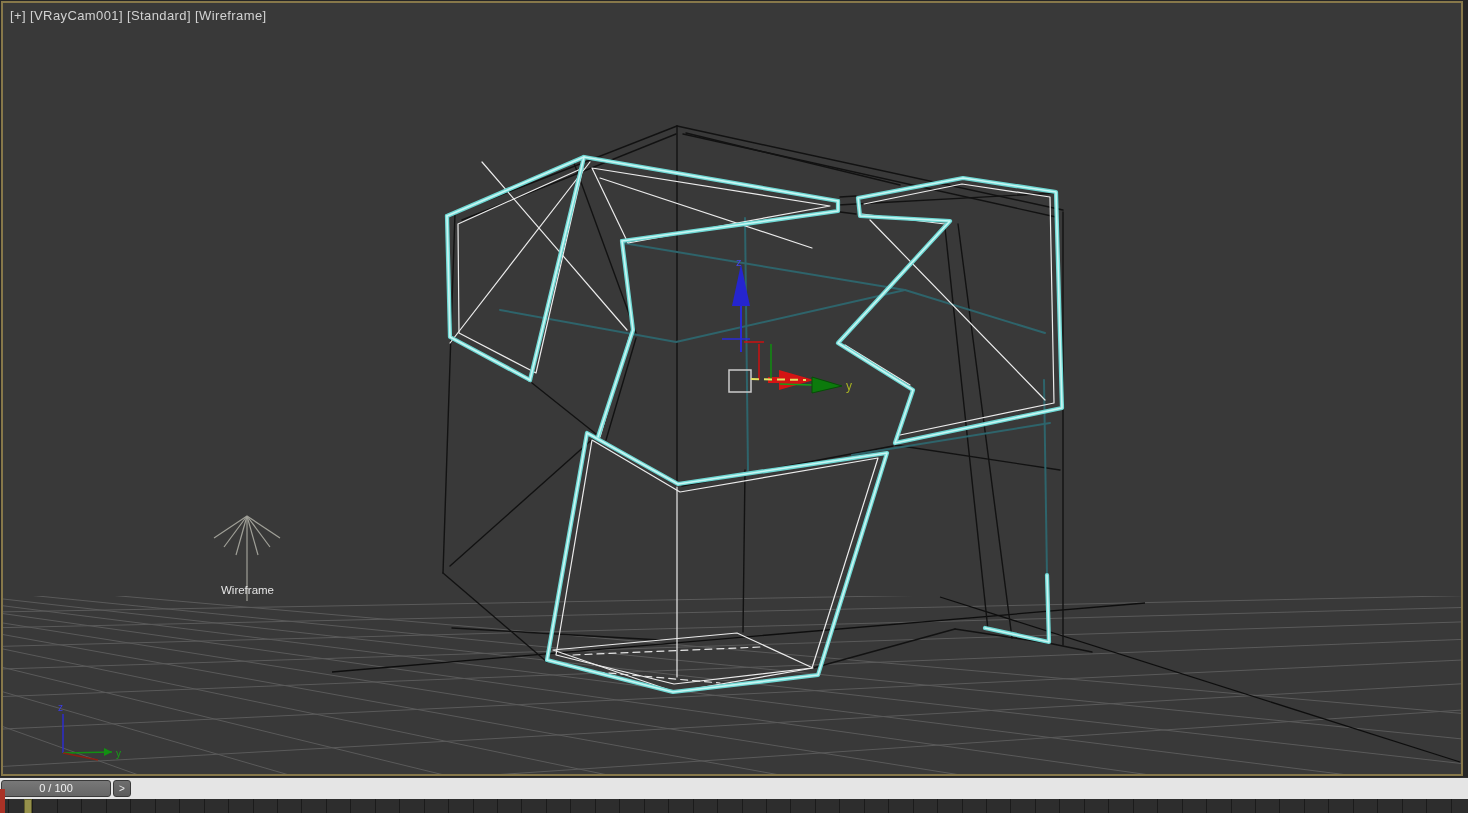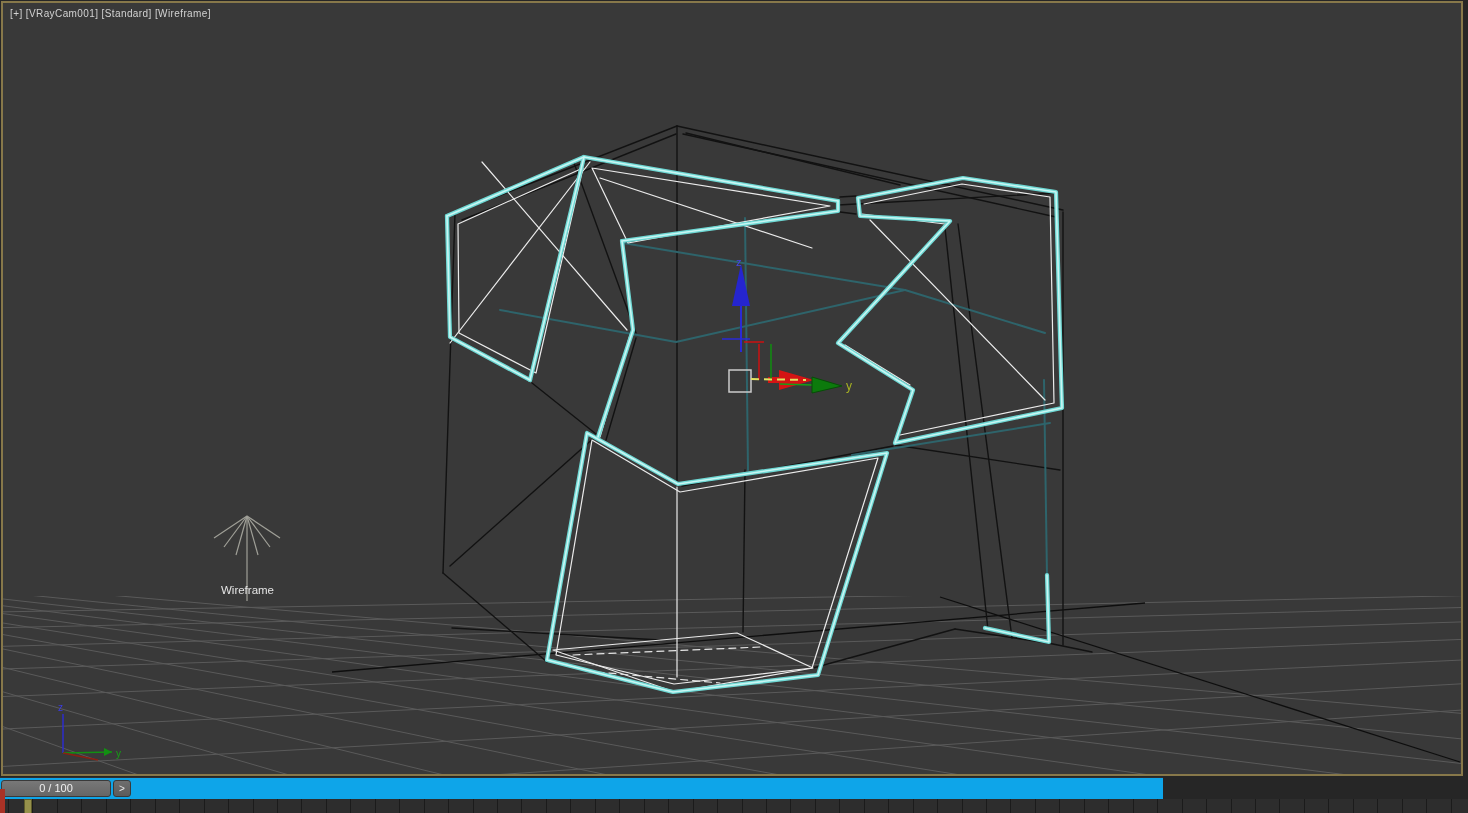--- a/index.html
+++ b/index.html
@@ -1,25 +1,25 @@
 <!DOCTYPE html>
 <html><head>
 <meta charset="utf-8">
 <style>
   html,body{margin:0;padding:0;background:#1d1d1d;}
   .stage{position:relative;width:1468px;height:813px;background:#262626;overflow:hidden;
          font-family:"Liberation Sans",sans-serif;}
   .viewport-border{position:absolute;left:1px;top:1px;width:1458px;height:771px;
          border:2px solid #87784a;pointer-events:none;z-index:6;}
   svg.scene{position:absolute;left:0;top:0;z-index:2;}
-  .viewport-label{position:absolute;left:10px;top:8px;color:#d2d2d2;font-size:10px;
+  .viewport-label{position:absolute;left:10px;top:8px;color:#d2d2d2;font-size:13px;
          letter-spacing:.4px;z-index:7;}
   .plane-label{position:absolute;left:190px;top:584px;width:115px;text-align:center;
          color:#e4e4e4;font-size:11.5px;z-index:5;}
-  .timebar{position:absolute;left:0;top:777px;width:1163px;height:21px;background:#0ea5e9;
+  .timebar{position:absolute;left:0;top:777px;width:1468px;height:21px;background:#e5e5e5;
          border-top:1px solid #2f2f2f;z-index:8;}
   .timeslider-btn{position:absolute;left:1px;top:2px;width:108px;height:15px;
          background:linear-gradient(#787878,#666666);border:1px solid #3a3a3a;border-radius:3px;
          color:#f0f0f0;font-size:11px;text-align:center;line-height:15px;cursor:pointer;}
   .next-btn{position:absolute;left:113px;top:2px;width:16px;height:15px;
          background:linear-gradient(#6e6e6e,#5c5c5c);border:1px solid #3a3a3a;border-radius:3px;
          color:#e8e8e8;font-size:10px;text-align:center;line-height:15px;cursor:pointer;}
   .trackbar{position:absolute;left:0;top:799px;width:1468px;height:14px;background:#2d2d2d;z-index:8;}
   .tick{position:absolute;top:0;width:1px;height:14px;background:#1b1b1b;}
   .frame-marker{position:absolute;left:24px;top:0;width:6px;height:13px;

